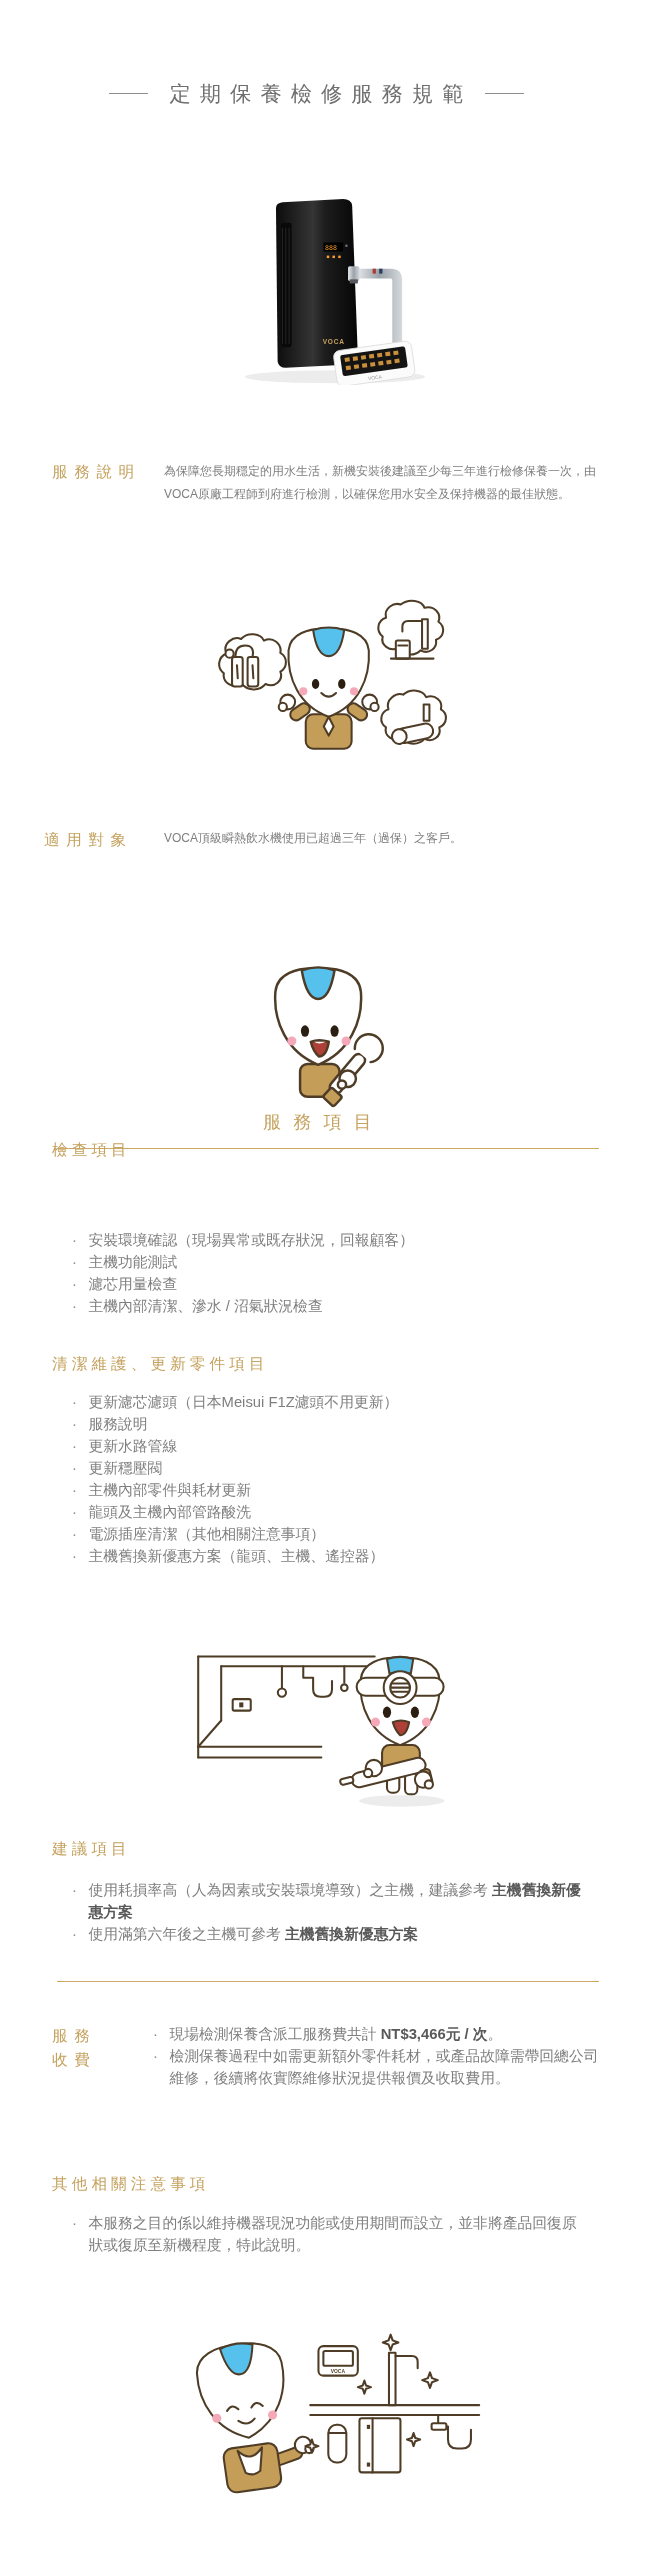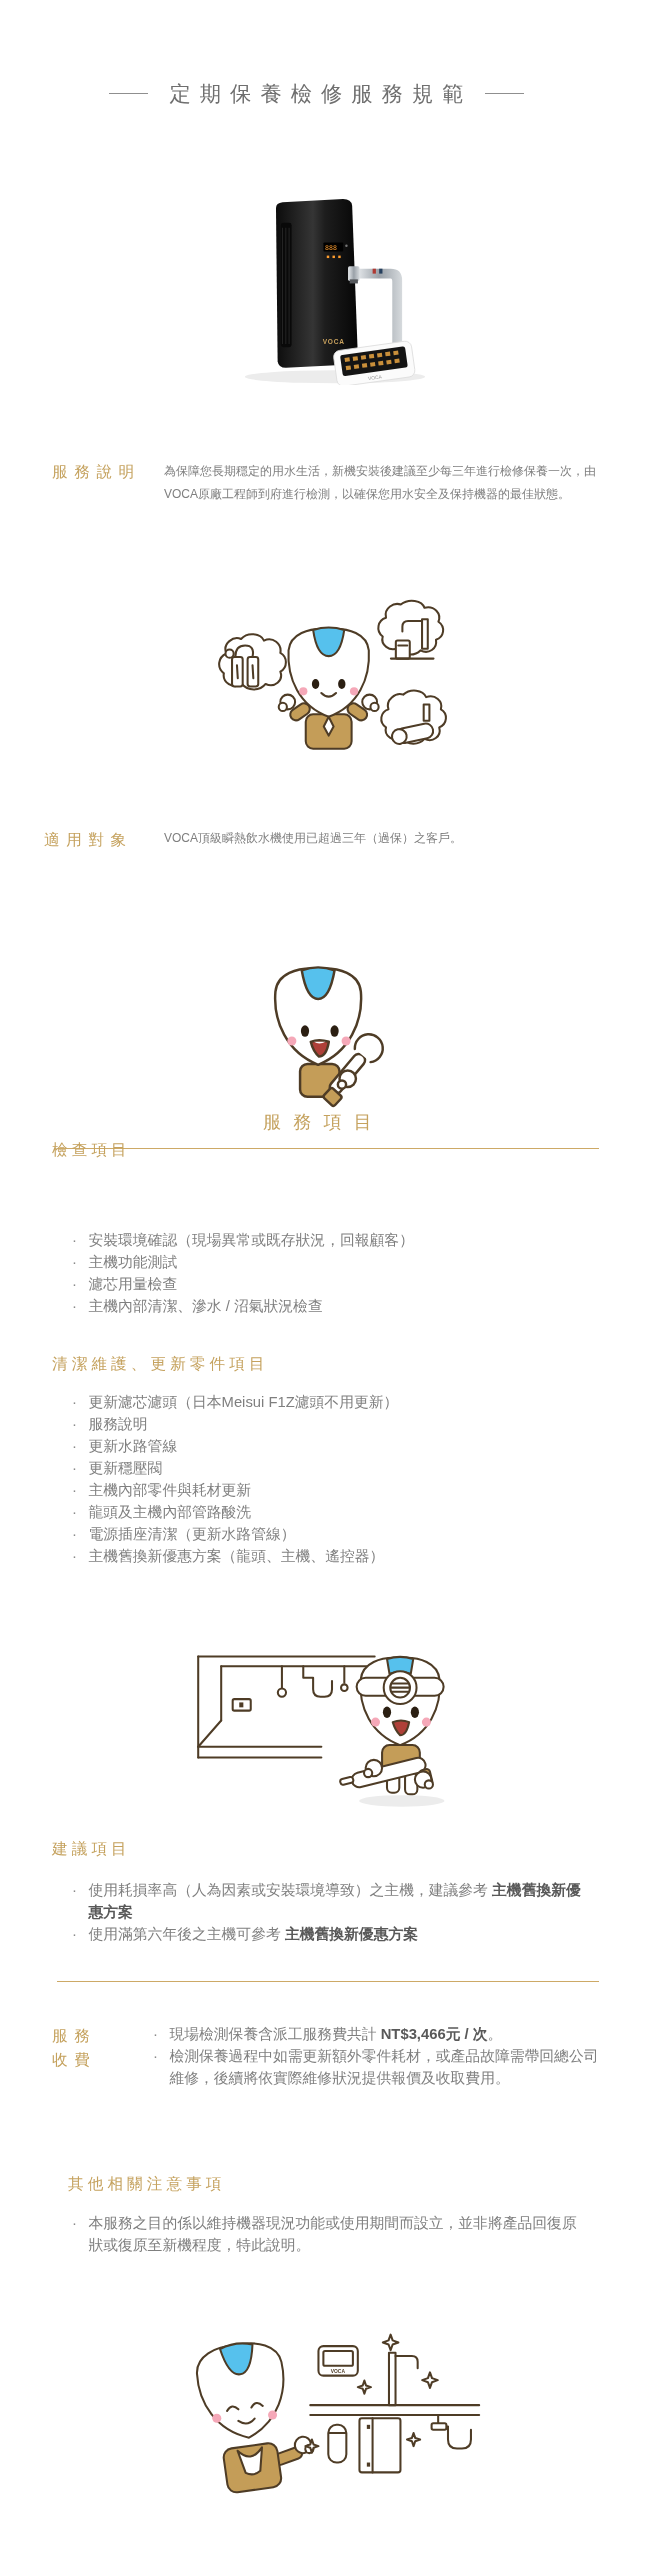--- a/index.html
+++ b/index.html
@@ -245,21 +245,21 @@
   <li>
       <span class="dot">·</span>
       <span class="t">主機內部零件與耗材更新</span>
     </li>
   <li>
       <span class="dot">·</span>
       <span class="t">龍頭及主機內部管路酸洗</span>
     </li>
   <li>
       <span class="dot">·</span>
-      <span class="t">電源插座清潔（更新水路管線）</span>
+      <span class="t">電源插座清潔（其他相關注意事項）</span>
     </li>
   <li>
       <span class="dot">·</span>
       <span class="t">主機舊換新優惠方案（龍頭、主機、遙控器）</span>
     </li>
 </ul>
 
 <figure class="abs" style="top:1640px;left:190px;">
   <svg width="284" height="179" viewBox="0 0 346 218" fill="none" stroke-linecap="round" stroke-linejoin="round">
     <ellipse cx="258" cy="196" rx="52" ry="7" fill="#ececec"></ellipse>
@@ -335,21 +335,21 @@
         <span class="dot">·</span>
         <span class="t"><span>現場檢測保養含派工服務費共計 </span><span class="bold">NT$3,466元 / 次</span><span>。</span></span>
       </li>
     <li>
         <span class="dot">·</span>
         <span class="t">檢測保養過程中如需更新額外零件耗材，或產品故障需帶回總公司維修，後續將依實際維修狀況提供報價及收取費用。</span>
       </li>
   </ul>
 </section>
 
-<h3 class="abs sub-head gold" style="top:2174px;left:68px;text-align:center;">其他相關注意事項</h3>
+<h3 class="abs sub-head gold" style="top:2174px;left:52px;text-align:center;">其他相關注意事項</h3>
 <ul class="abs blist" style="top:2212px;left:72px;width:516px;">
   <li>
       <span class="dot">·</span>
       <span class="t">本服務之目的係以維持機器現況功能或使用期間而設立，並非將產品回復原狀或復原至新機程度，特此說明。</span>
     </li>
 </ul>
 
 <figure class="abs" style="top:2333px;left:187px;">
   <svg width="299" height="223" viewBox="0 0 364 272" fill="none" stroke-linecap="round" stroke-linejoin="round">
     <g stroke="#4E3C26" stroke-width="2.5">

